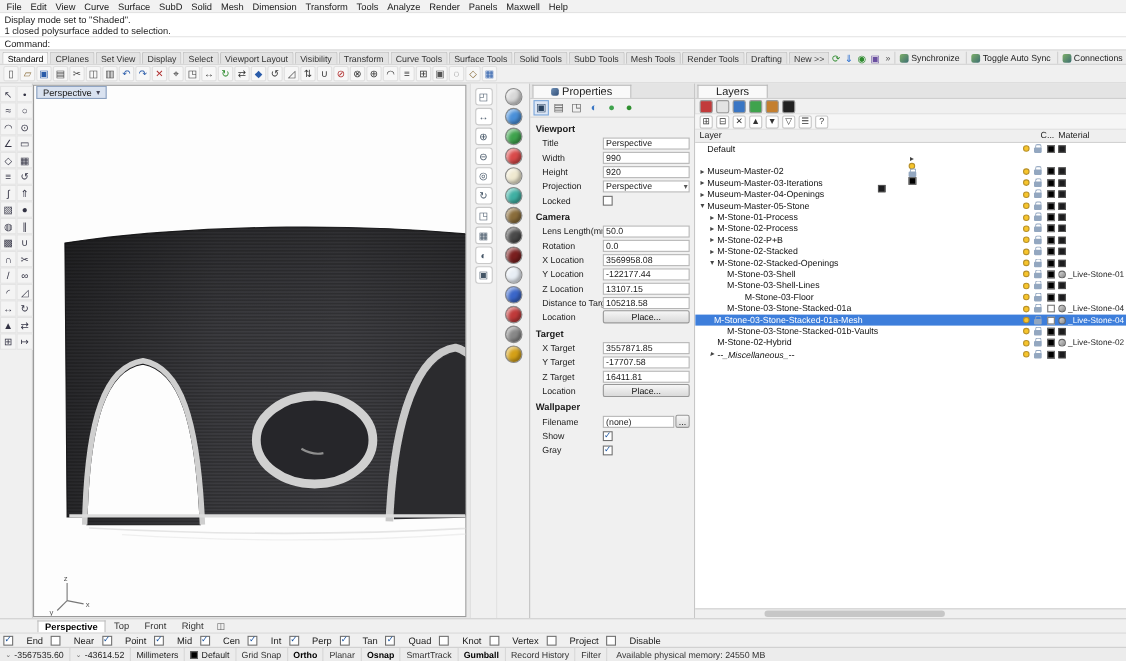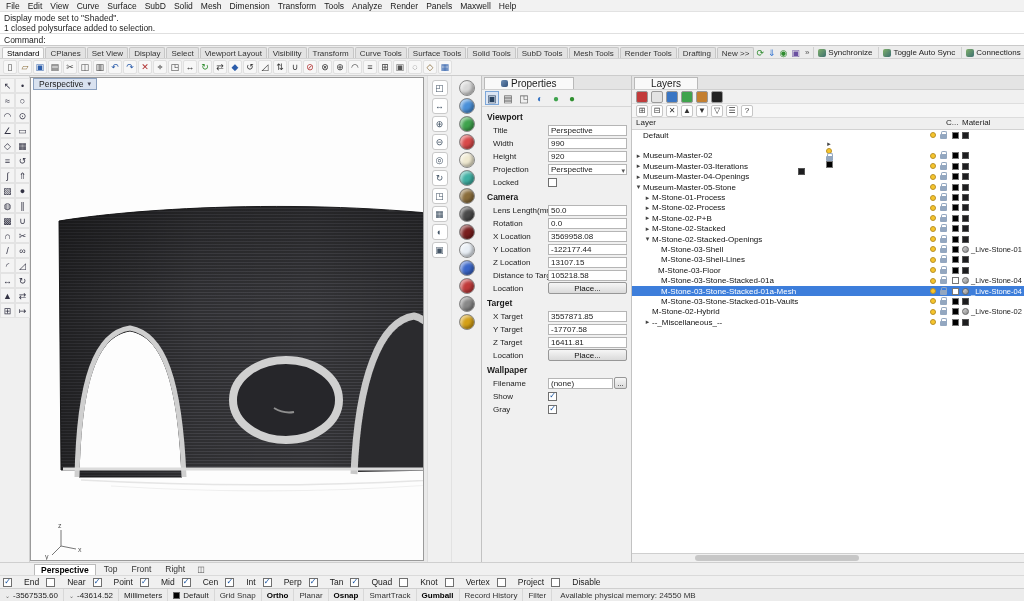--- a/index.html
+++ b/index.html
@@ -570,42 +570,42 @@
           <div class="lrow" style="padding-left: 20px;">
             <span class="arrow"></span>
             <span class="lname">M-Stone-03-Shell-Lines</span>
             <span class="bulb"></span>
             <span class="lock"></span>
             <span class="chip" style="background: rgb(0, 0, 0);"></span>
             <span class="mat">
               <span class="matsq"></span>
             </span>
           </div>
-          <div class="lrow" style="padding-left: 17px;">
+          <div class="lrow" style="padding-left: 36px;">
             <span class="arrow"></span>
             <span class="lname">M-Stone-03-Floor</span>
             <span class="bulb"></span>
             <span class="lock"></span>
             <span class="chip" style="background: rgb(0, 0, 0);"></span>
             <span class="mat">
               <span class="matsq"></span>
             </span>
           </div>
           <div class="lrow" style="padding-left: 20px;">
             <span class="arrow"></span>
             <span class="lname">M-Stone-03-Stone-Stacked-01a</span>
             <span class="bulb"></span>
             <span class="lock"></span>
             <span class="chip" style="background: rgb(255, 255, 255);"></span>
             <span class="mat">
               <span class="matdot"></span>
               <span class="matname">_Live-Stone-04</span>
             </span>
           </div>
-          <div class="lrow sel" style="padding-left: 20px;">
+          <div class="lrow sel" style="padding-left: 8px;">
             <span class="arrow"></span>
             <span class="lname">M-Stone-03-Stone-Stacked-01a-Mesh</span>
             <span class="bulb"></span>
             <span class="lock"></span>
             <span class="chip" style="background: rgb(255, 255, 255);"></span>
             <span class="mat">
               <span class="matdot"></span>
               <span class="matname">_Live-Stone-04</span>
             </span>
           </div>
@@ -623,21 +623,21 @@
             <span class="arrow"></span>
             <span class="lname">M-Stone-02-Hybrid</span>
             <span class="bulb"></span>
             <span class="lock"></span>
             <span class="chip" style="background: rgb(0, 0, 0);"></span>
             <span class="mat">
               <span class="matdot"></span>
               <span class="matname">_Live-Stone-02</span>
             </span>
           </div>
-          <div class="lrow" style="padding-left: 11px;">
+          <div class="lrow" style="padding-left: 11px; font-style: italic;">
             <span class="arrow">▸</span>
             <span class="lname">--_Miscellaneous_--</span>
             <span class="bulb"></span>
             <span class="lock"></span>
             <span class="chip" style="background: rgb(0, 0, 0);"></span>
             <span class="mat">
               <span class="matsq"></span>
             </span>
           </div>
         </div>

